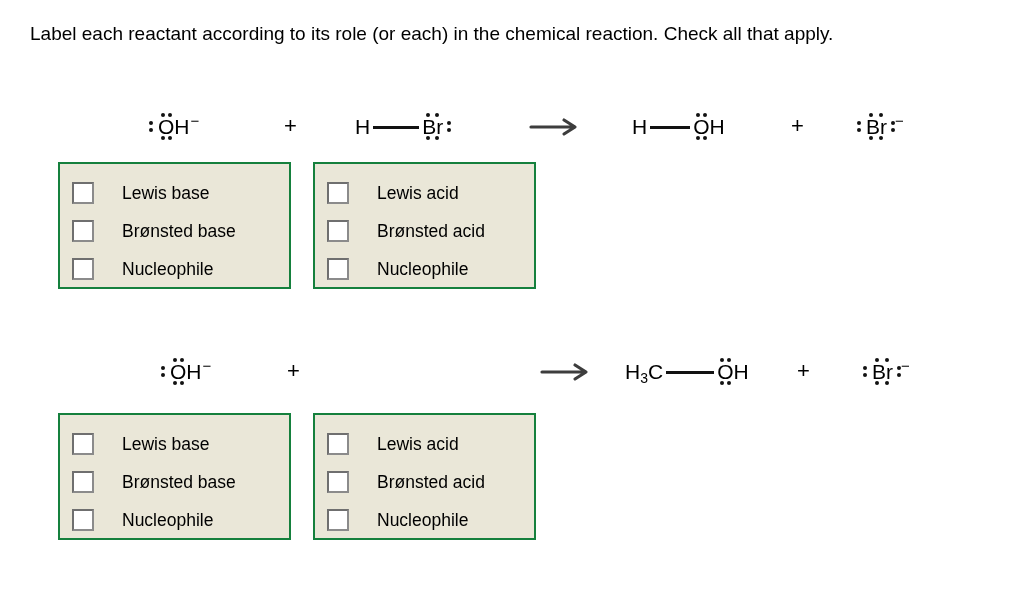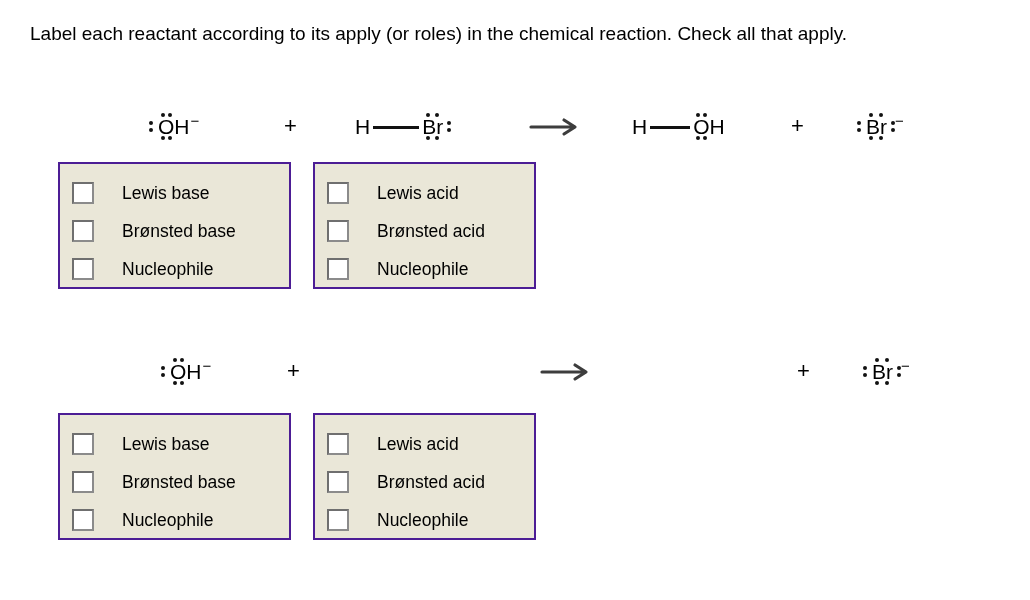--- a/index.html
+++ b/index.html
@@ -15,37 +15,37 @@
   .dot { position:absolute; width:4px; height:4px; background:#121212; border-radius:50%; }
   .bond { display:inline-block; height:2.6px; background:#121212; vertical-align:middle; position:relative; top:-1px; margin:0 3px; }
   .sup { font-size:15px; position:relative; top:-8px; margin-left:1px; }
   .sub { font-size:14px; position:relative; top:4px; }
   .plus { position:absolute; font-size:22px; line-height:24px; }
   .arrow { position:absolute; }
 
   
   .panel {
     position:absolute; box-sizing:border-box;
-    background:#EAE7D8; border:2px solid #4c1d95;
+    background:#EAE7D8; border:2px solid #15803d;
     padding:10px 0 0 12px;
   }
   .opt { display:flex; align-items:center; height:38px; }
   .cb {
     box-sizing:border-box; width:22px; height:22px; background:#ffffff;
     border:2px solid #8B8B8B; border-top-color:#6F6F6F; border-left-color:#6F6F6F;
     cursor:pointer; flex:0 0 auto;
   }
   .lbl { margin-left:28px; font-size:17.5px; color:#000; }
 </style>
 </head>
 <body>
 
 <div class="stage">
 
-  <div class="title">Label each reactant according to its apply (or roles) in the chemical reaction. Check all that apply.</div>
+  <div class="title">Label each reactant according to its role (or each) in the chemical reaction. Check all that apply.</div>
 
   <div class="sp" style="left:158px; top:115px;">
     <span class="atom">
       <i class="dot" style="left:-9px; top:6px;"></i>
       <i class="dot" style="left:-9px; top:13px;"></i>
       <i class="dot" style="left:3px;  top:-2px;"></i>
       <i class="dot" style="left:10px; top:-2px;"></i>
       <i class="dot" style="left:3px;  top:21px;"></i>
       <i class="dot" style="left:10px; top:21px;"></i>
       <span>O</span></span><span>H</span><span class="sup">−</span>
@@ -137,20 +137,28 @@
 
   <div class="plus" style="left:287px; top:359px;">+</div>
 
 
   <div class="arrow" style="left:539px; top:361px;">
     <svg width="52" height="22" viewBox="0 0 52 22">
       <path d="M3 11 H45 M36 4 L47 11 L36 18" stroke="#3D3D3D" stroke-width="3.2" fill="none" stroke-linecap="round" stroke-linejoin="round"></path>
     </svg>
   </div>
 
+  <div class="sp" style="left:625px; top:360px;">
+    <span>H</span><span class="sub">3</span><span>C</span><span class="bond" style="width:48px;"></span><span class="atom">
+      <i class="dot" style="left:3px;  top:-2px;"></i>
+      <i class="dot" style="left:10px; top:-2px;"></i>
+      <i class="dot" style="left:3px;  top:21px;"></i>
+      <i class="dot" style="left:10px; top:21px;"></i>
+      <span>O</span></span><span>H</span>
+  </div>
 
   <div class="plus" style="left:797px; top:359px;">+</div>
 
   <div class="sp" style="left:872px; top:360px;">
     <span class="atom">
       <i class="dot" style="left:-9px; top:6px;"></i>
       <i class="dot" style="left:-9px; top:13px;"></i>
       <i class="dot" style="left:3px;  top:-2px;"></i>
       <i class="dot" style="left:13px; top:-2px;"></i>
       <i class="dot" style="left:3px;  top:21px;"></i>

